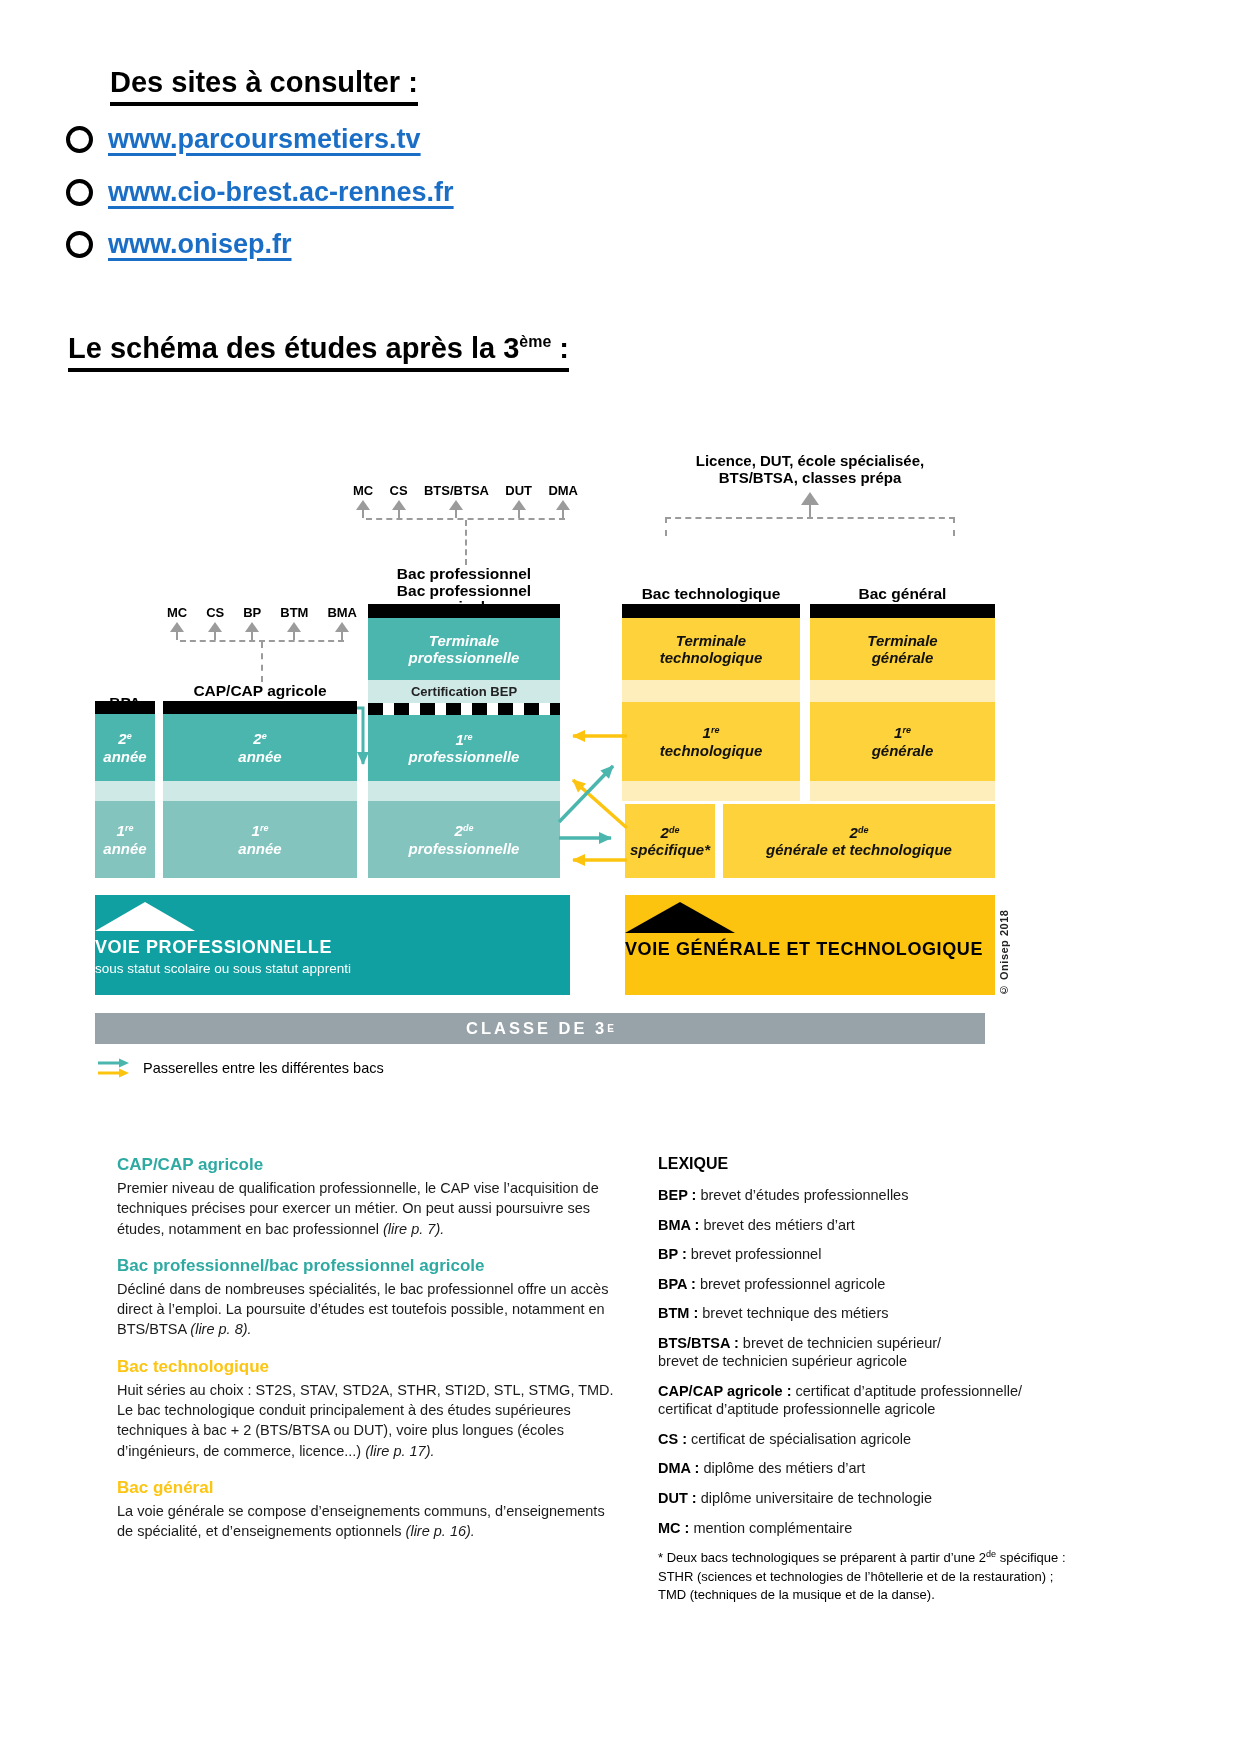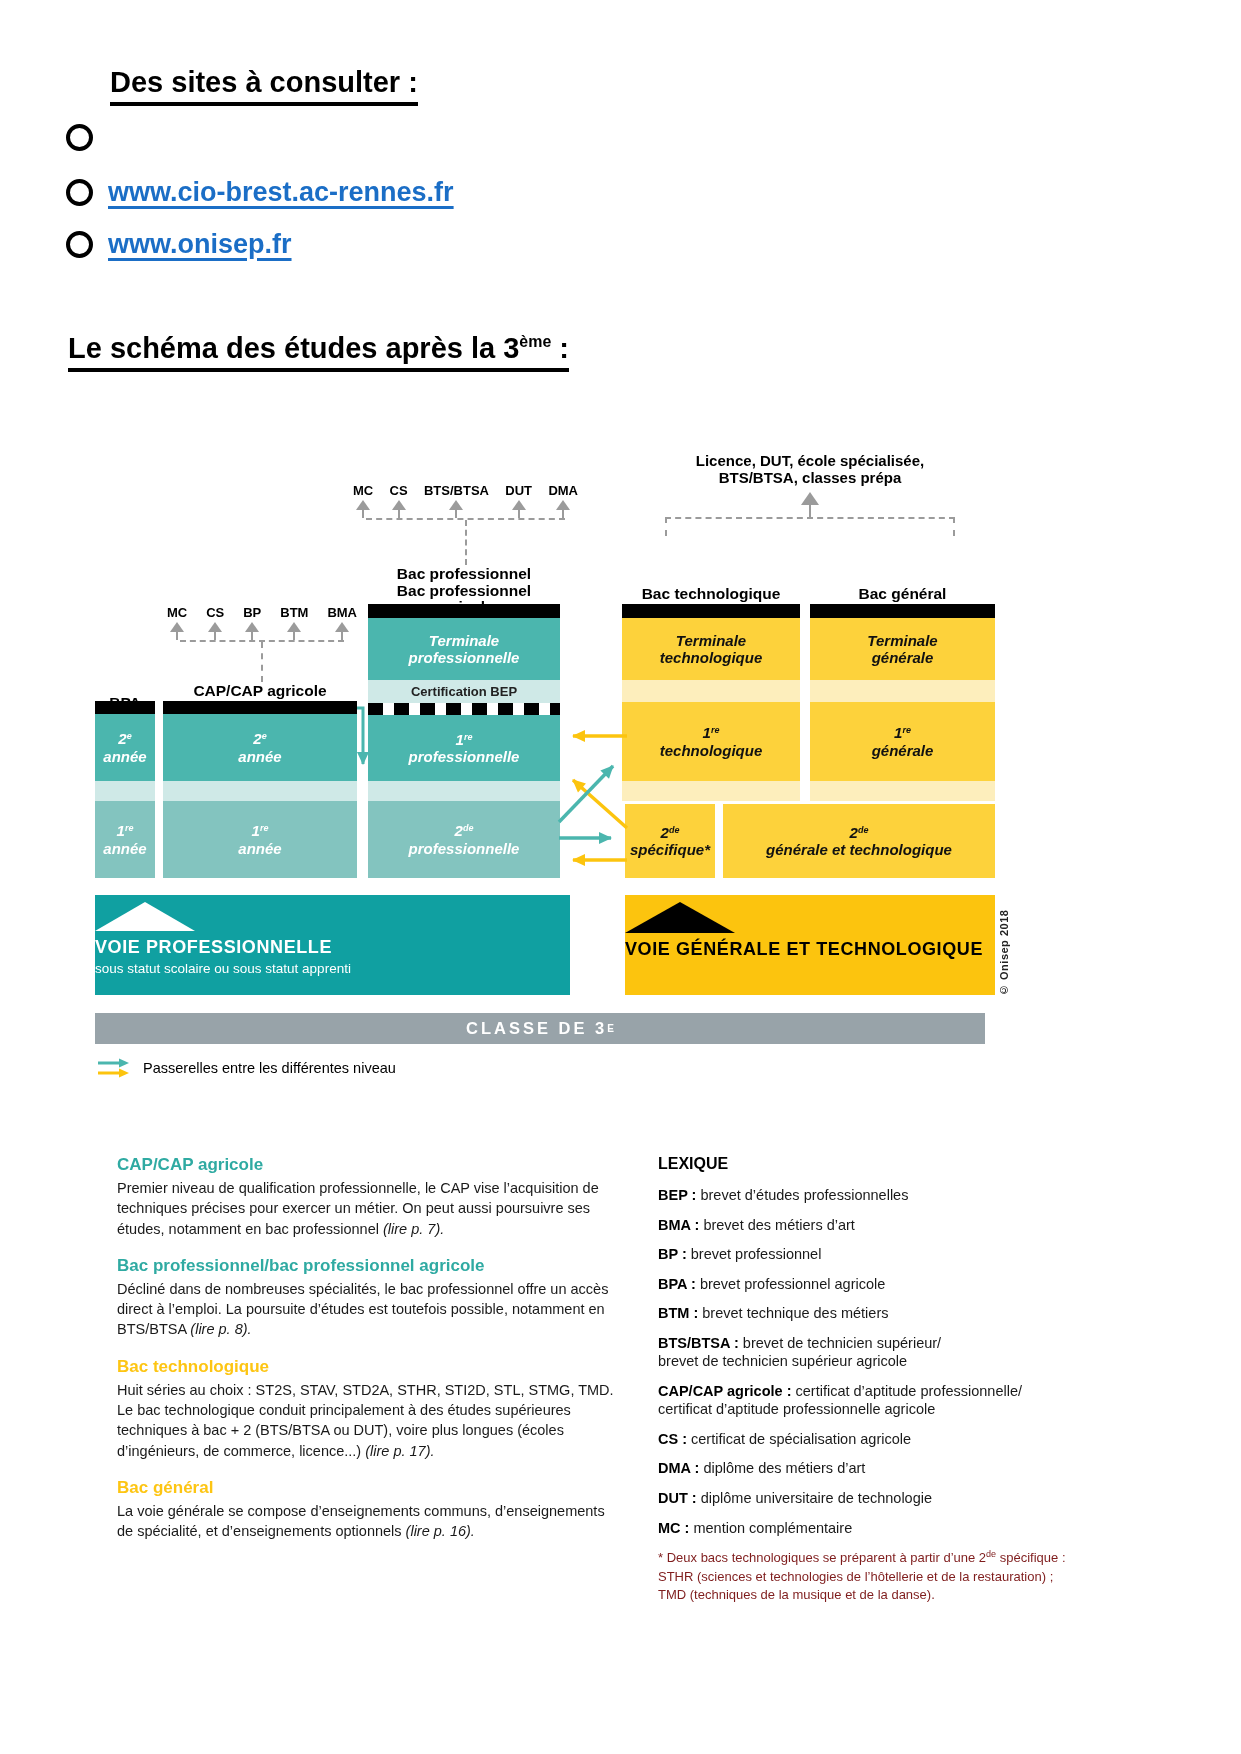--- a/index.html
+++ b/index.html
@@ -68,35 +68,36 @@
   .sec-title{font-size:17px;font-weight:bold;margin-bottom:3px;}
   .tone-teal{color:#2faaa2;}
   .tone-yellow{color:#fdc513;}
   .sec-body{font-size:14.5px;line-height:1.4;color:#1a1a1a;}
   .sec-body i{font-style:italic;}
   .lexique{position:absolute;left:658px;top:1155px;width:465px;}
   .lex-title{font-size:16px;font-weight:bold;margin-bottom:13px;}
   .lex-entry{margin:0 0 11px 0;font-size:14.5px;line-height:1.28;color:#1a1a1a;width:430px;}
   .lex-entry b{color:#000;}
   .lex-entry .def{white-space:pre-line;}
-  .footnote{margin-top:10px;font-size:13px;line-height:1.4;color:#7f1d1d;}
+  .footnote{margin-top:10px;font-size:13px;line-height:1.4;color:#000000;}
   .footnote .fn-post{white-space:pre-line;}
   .footnote sup{font-size:9px;}
 </style>
 </head>
 <body>
 
 <div class="page">
 
   <div class="h-big" style="left:68px;top:66px;margin-left:42px;">
     <span class="u">Des sites à consulter :</span>
   </div>
 
   <div class="link-row" style="left:66px;top:124px;">
     <span class="bullet"></span>
+    <a class="site-link">www.parcoursmetiers.tv</a>
   </div>
   <div class="link-row" style="left:66px;top:177px;">
     <span class="bullet"></span>
     <a class="site-link">www.cio-brest.ac-rennes.fr</a>
   </div>
   <div class="link-row" style="left:66px;top:229px;">
     <span class="bullet"></span>
     <a class="site-link">www.onisep.fr</a>
   </div>
 
@@ -276,21 +277,21 @@
 
     <div class="copyright" style="left:903px;top:448px;height:150px;">© Onisep 2018</div>
 
     <div class="legend" style="left:0;top:658px;">
       <svg width="36" height="24" viewBox="0 0 36 24">
         <line x1="3" y1="7" x2="25" y2="7" stroke="#4bb6ae" stroke-width="3"></line>
         <polygon points="24,2.5 34,7 24,11.5" fill="#4bb6ae"></polygon>
         <line x1="3" y1="17" x2="25" y2="17" stroke="#fcc40e" stroke-width="3"></line>
         <polygon points="24,12.5 34,17 24,21.5" fill="#fcc40e"></polygon>
       </svg>
-      <span>Passerelles entre les différentes niveau</span>
+      <span>Passerelles entre les différentes bacs</span>
     </div>
 
     <svg class="abs" style="left:0;top:0;pointer-events:none;" width="920" height="700">
       <defs>
         <marker id="mY" markerUnits="userSpaceOnUse" markerWidth="16" markerHeight="14" refX="13" refY="7" orient="auto">
           <path d="M1,1 L14,7 L1,13 Z" fill="#fcc40e"></path>
         </marker>
         <marker id="mT" markerUnits="userSpaceOnUse" markerWidth="16" markerHeight="14" refX="13" refY="7" orient="auto">
           <path d="M1,1 L14,7 L1,13 Z" fill="#4bb6ae"></path>
         </marker>

